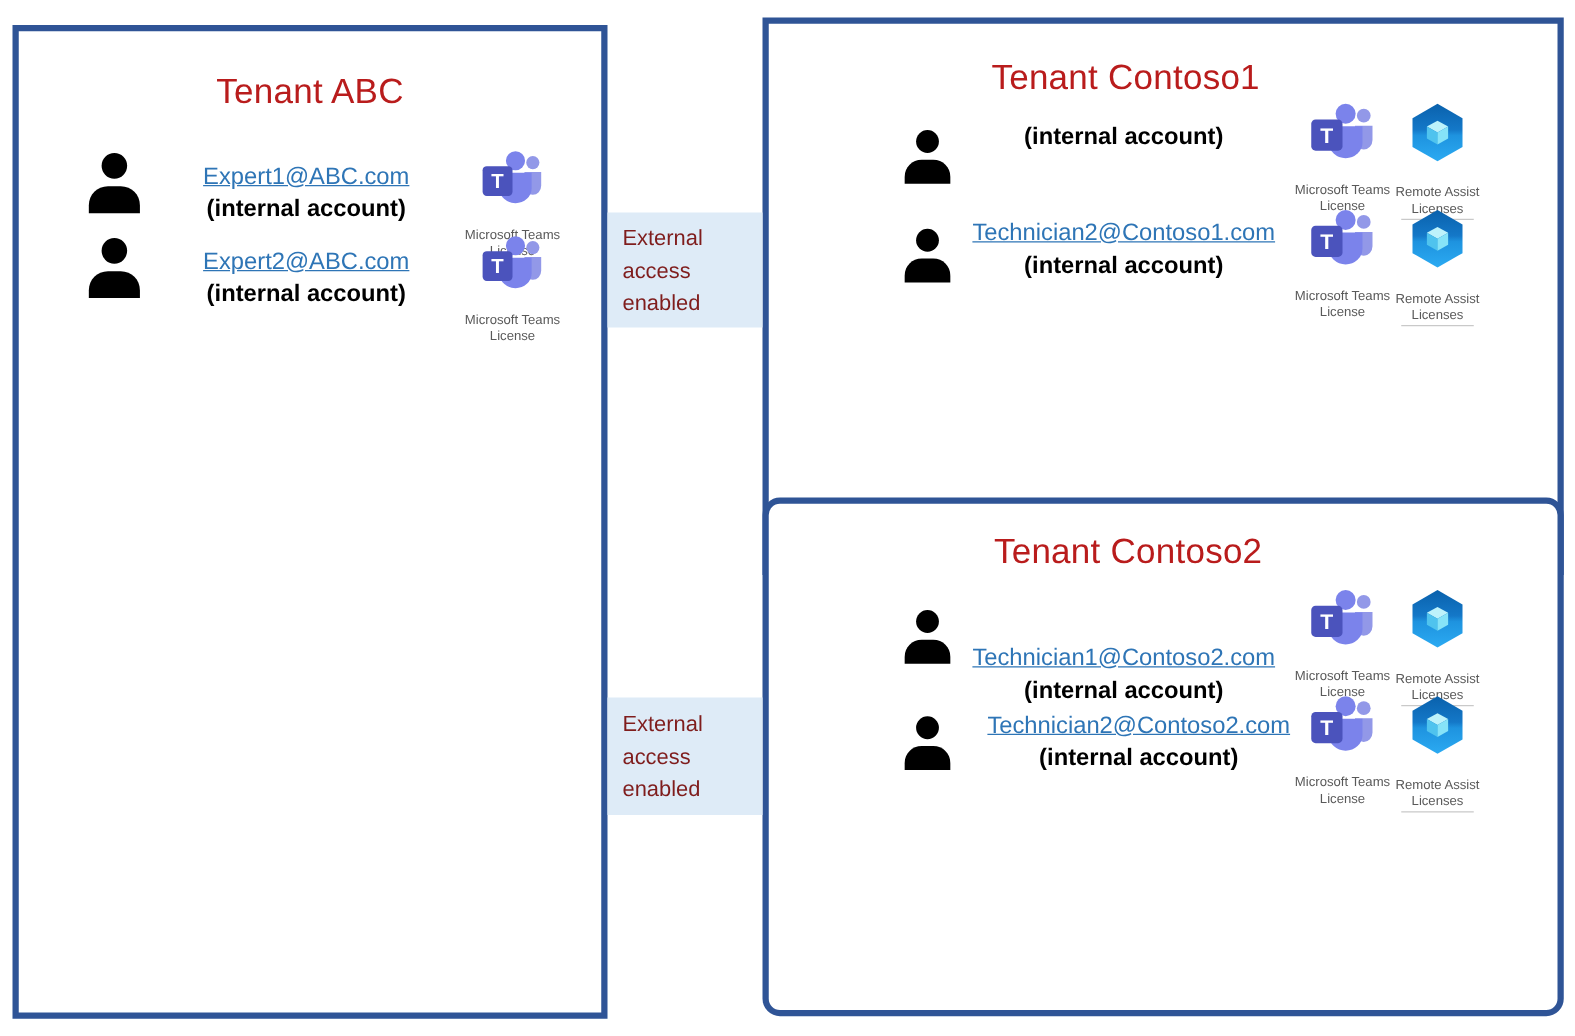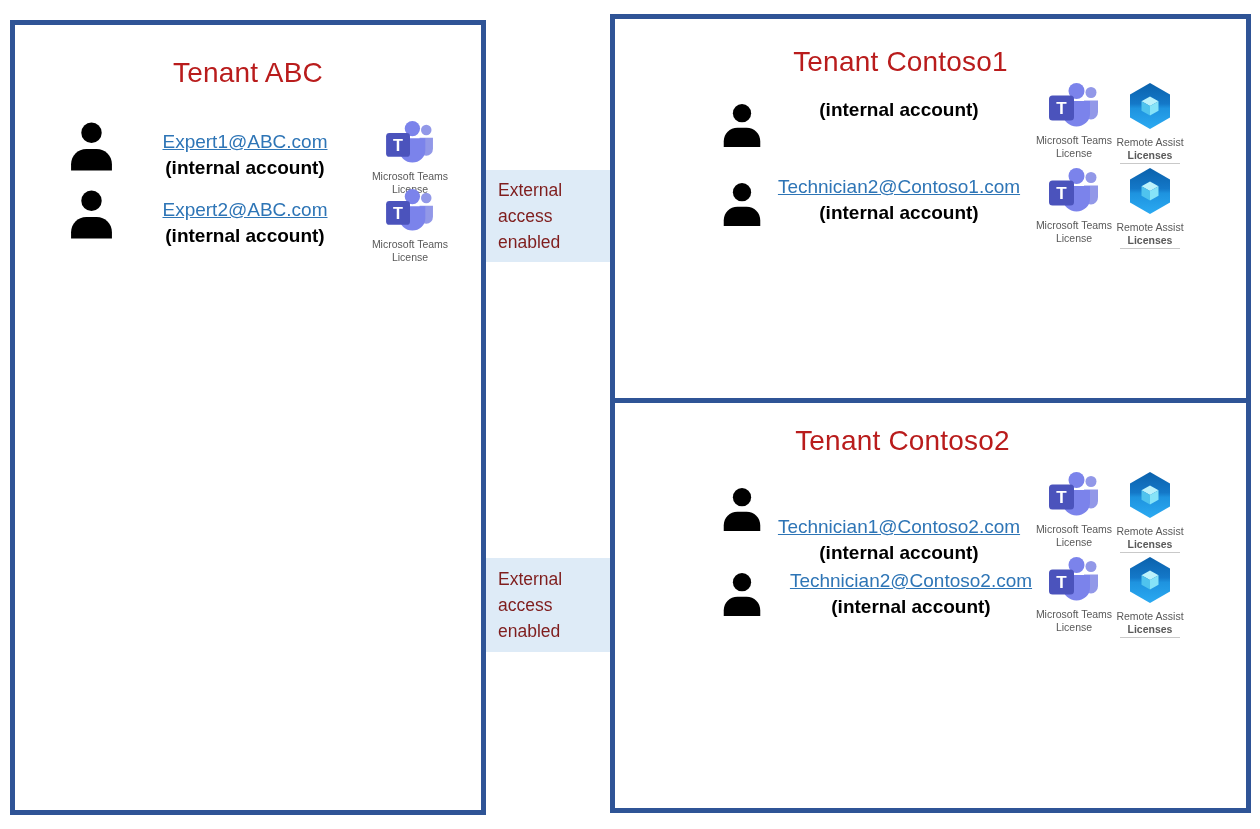--- a/index.html
+++ b/index.html
@@ -14,23 +14,23 @@
   .box{position:absolute;background:#fff;border:5px solid var(--box-border);}
   .title{position:absolute;left:0;text-align:center;font-size:28px;color:#b91c1c;letter-spacing:.2px;}
   .person{position:absolute;}
   .person svg{display:block;width:42px;height:46px;}
   #box-abc .person svg{width:47px;height:52px;}
   .utext{position:absolute;text-align:center;}
   .email{display:block;font-size:19px;color:var(--link);text-decoration:underline;cursor:pointer;white-space:nowrap;}
   .account{display:block;font-size:19px;color:#000;margin-top:4px;white-space:nowrap;font-weight:bold;}
   .lic{position:absolute;text-align:center;}
   .lic svg{display:block;margin:0 auto;}
-  .cap{font-size:10.5px;color:var(--caption);line-height:13px;margin-top:6px;}
+  .cap{font-size:10.5px;color:var(--caption);line-height:13px;margin-top:18px;}
   .cap .cl{display:block;white-space:nowrap;}
-  .cap .ul{display:inline-block;border-bottom:1.5px solid #c9c9c9;padding:0 8px 1px;font-weight:bold;}
+  .cap .ul{display:inline-block;border-bottom:1.5px solid #c9c9c9;padding:0 8px 1px;}
   .connector{position:absolute;background:var(--connector-bg);display:flex;align-items:center;justify-content:center;
              text-align:left;font-size:17.5px;line-height:1.5;color:#7f1d1d;padding:12px 12px;}
   .defs-only{position:absolute;width:0;height:0;}
 </style>
 </head>
 <body>
 
 <div class="canvas">
 
   <svg class="defs-only" aria-hidden="true">
@@ -180,21 +180,21 @@
             <polygon points="30.5,19.2 22,24 22,33.5 30.5,28.8" fill="#86E3F8"></polygon>
           </svg>
       </span>
       <div class="cap">
         <span class="cl">Remote Assist</span>
         <span class="cl"><span class="ul">Licenses</span></span>
       </div>
     </div>
   </div>
 
-  <div class="box" id="box-contoso2" style="left:610px;top:398px;width:641px;height:415px;">
+  <div class="box" id="box-contoso2" style="left:610px;top:398px;width:641px;height:415px;border-radius:14px;">
     <div class="title" style="top:22px;width:575px;">Tenant Contoso2</div>
 
     <div class="person" style="left:106px;top:84px;">
       <svg viewBox="0 0 46 50">
           <circle cx="23" cy="11" r="10" fill="#000"></circle>
           <path d="M3 48 V42 C3 33.5 9.5 27 18 27 h10 c8.5 0 15 6.5 15 15 v6 z" fill="#000"></path>
         </svg>
     </div>
     <div class="utext" style="left:148px;top:82px;width:272px;margin-top:31px;">
       <a class="email">Technician1@Contoso2.com</a>

